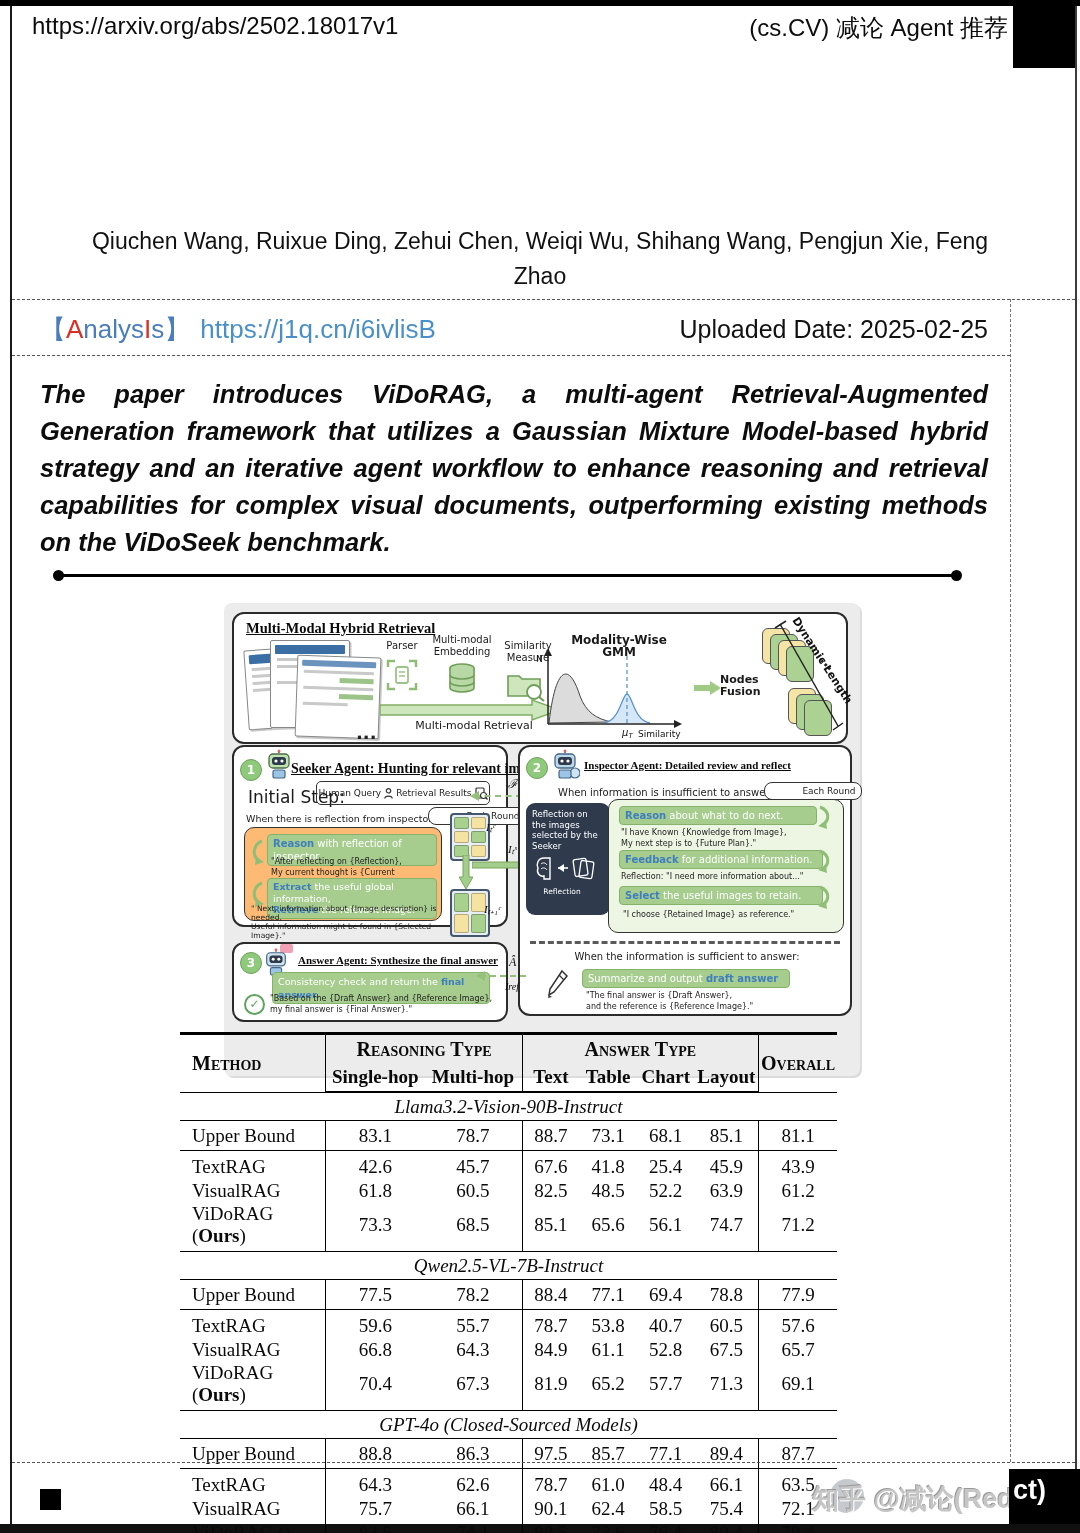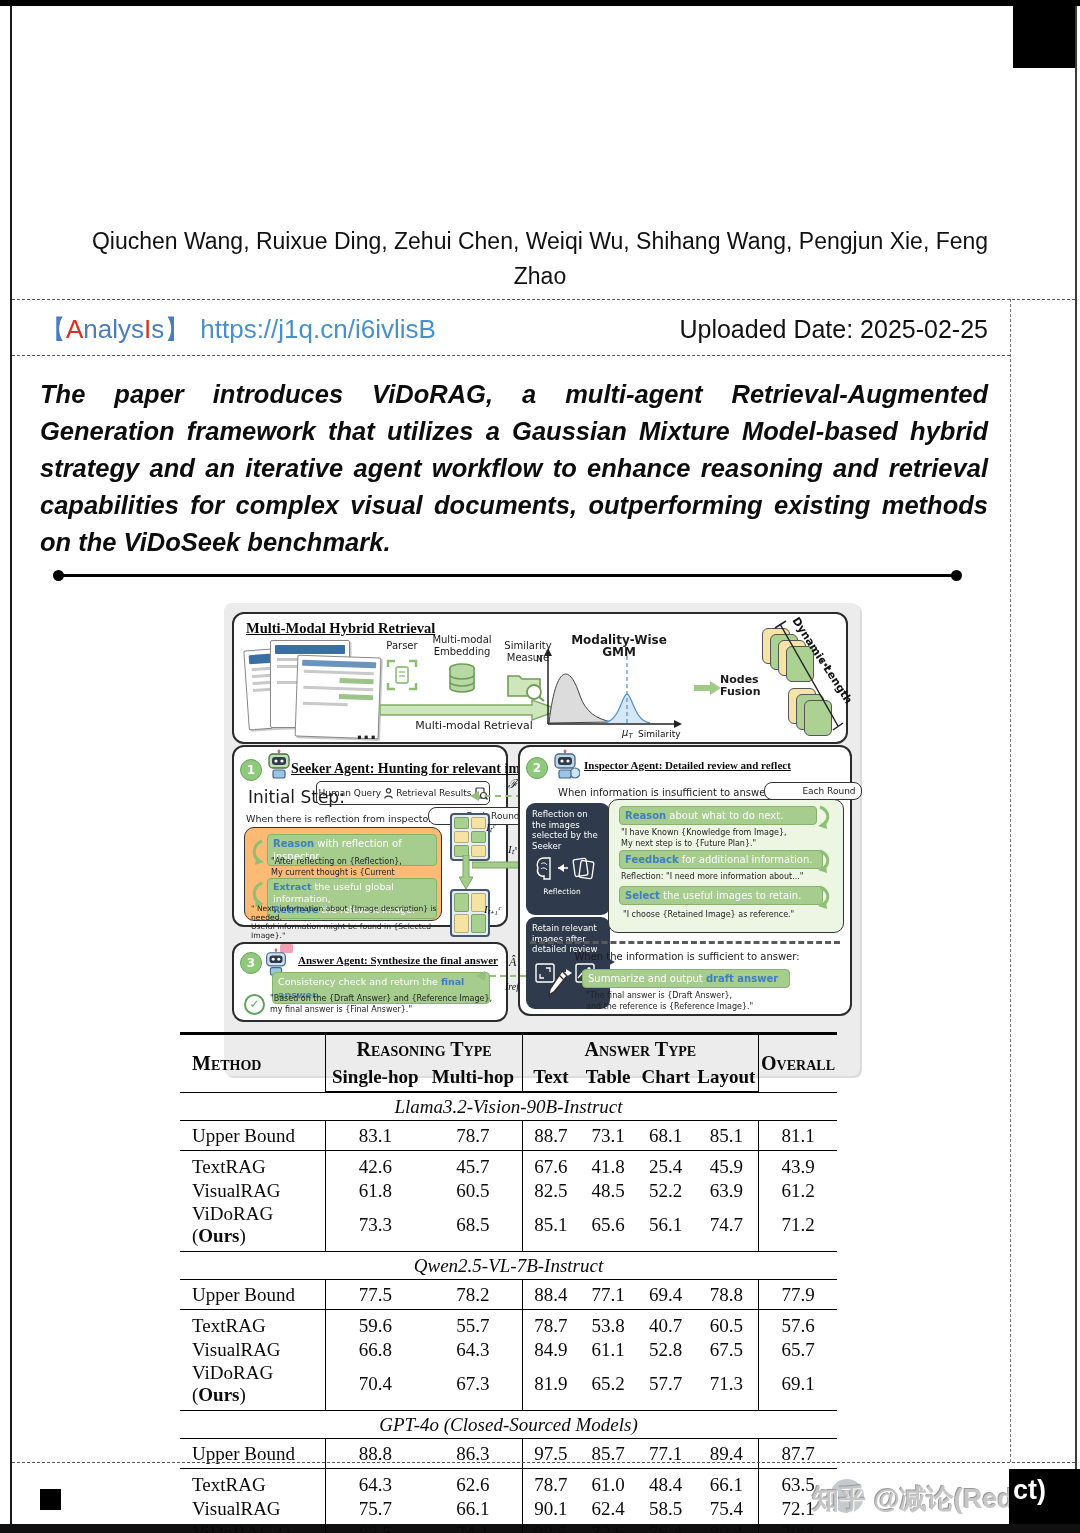--- a/index.html
+++ b/index.html
@@ -92,20 +92,24 @@
 <body>
 
 <div class="page">
 
   <div class="abs b-top"></div>
   <div class="abs b-bottom"></div>
   <div class="abs b-left"></div>
   <div class="abs b-right"></div>
   <div class="abs corner-sq"></div>
 
+  <div class="abs header-row">
+    <span>https://arxiv.org/abs/2502.18017v1</span>
+    <span>(cs.CV) 减论 Agent 推荐</span>
+  </div>
 
   <div class="abs authors">Qiuchen Wang, Ruixue Ding, Zehui Chen, Weiqi Wu, Shihang Wang, Pengjun Xie, Feng Zhao</div>
 
   <div class="abs hdash" style="top:299px;left:12px;width:1063px;"></div>
 
   <div class="abs analysis-bar">
     <span>
       <span class="brand"><span class="blue">【</span><span class="red">A</span><span class="blue">nalys</span><span class="red">I</span><span class="blue">s</span><span class="blue">】</span></span><a class="analysis-link" href="#">https://j1q.cn/i6ivlisB</a>
     </span>
     <span class="uploaded">Uploaded Date: 2025-02-25</span>
@@ -328,32 +332,20 @@
           <path d="M10,3 C4,3 2,9 4,13 C2,18 6,22 10,21 L10,24 H16 L16,3 Z" fill="none" stroke="#fff" stroke-width="1.4"></path>
           <path d="M7,9 C9,7 12,8 13,10 M7,14 C9,12 12,13 13,15" stroke="#fff" stroke-width="1" fill="none"></path>
           <line x1="24" y1="13" x2="34" y2="13" stroke="#fff" stroke-width="1.6"></line>
             <polygon points="24,13 30,9 30,17" fill="#fff"></polygon>
           <rect x="40" y="4" width="13" height="17" rx="2" transform="rotate(-8 46 12)" fill="none" stroke="#fff" stroke-width="1.3"></rect>
           <rect x="46" y="6" width="13" height="17" rx="2" transform="rotate(8 52 14)" fill="none" stroke="#fff" stroke-width="1.3"></rect>
         </svg>
         <div class="abs" style="left:0;top:84px;width:72px;text-align:center;font-size:7.5px;color:#fff;">Reflection</div>
       </div>
 
-      <div class="bubble" style="left:6px;top:170px;width:72px;height:80px;">
-        <span>Retain relevant images after detailed review</span>
-        <svg class="abs" style="left:8px;top:44px;" width="62" height="26" viewBox="0 0 62 26">
-          <rect x="2" y="3" width="18" height="18" rx="2" fill="none" stroke="#fff" stroke-width="1.4"></rect>
-          <path d="M6,13 V17 H10 M16,11 V7 H12" stroke="#fff" stroke-width="1.3" fill="none"></path>
-          <line x1="26" y1="12" x2="36" y2="12" stroke="#fff" stroke-width="1.6"></line>
-            <polygon points="38,12 32,8 32,16" fill="#fff"></polygon>
-          <rect x="42" y="3" width="18" height="18" rx="2" fill="none" stroke="#fff" stroke-width="1.4"></rect>
-          <path d="M44,17 L49,11 L53,15 L56,12 L59,17" stroke="#fff" stroke-width="1.2" fill="none"></path>
-          <circle cx="55" cy="7.5" r="1.6" fill="#fff"></circle>
-        </svg>
-      </div>
 
       <div class="greenbox" style="left:88px;top:52px;width:234px;height:132px;">
         <div class="pill" style="left:10px;top:6px;width:186px;">
             <div><span class="kw">Reason</span><span> about what to do next.</span></div>
           </div>
         <svg class="abs" style="left:208px;top:4px;" width="16" height="26" viewBox="0 0 16 26">
             <path d="M3,3 C13,7 13,17 5,21 " stroke="#8fbf77" stroke-width="3" fill="none"></path>
             <polygon points="9,17 1,22 10,25" fill="#8fbf77"></polygon>
           </svg>
         <div class="quote pre" style="left:12px;top:28px;width:190px;font-size:8px;">"I have Known {Knowledge from Image},

